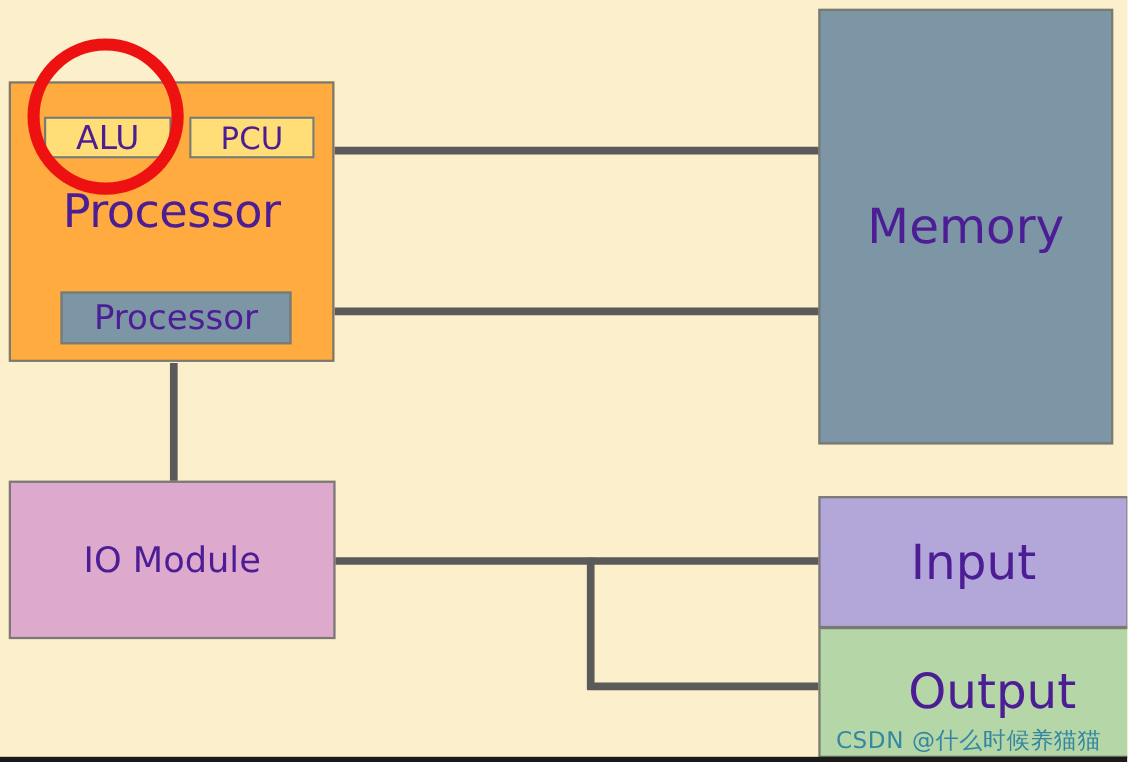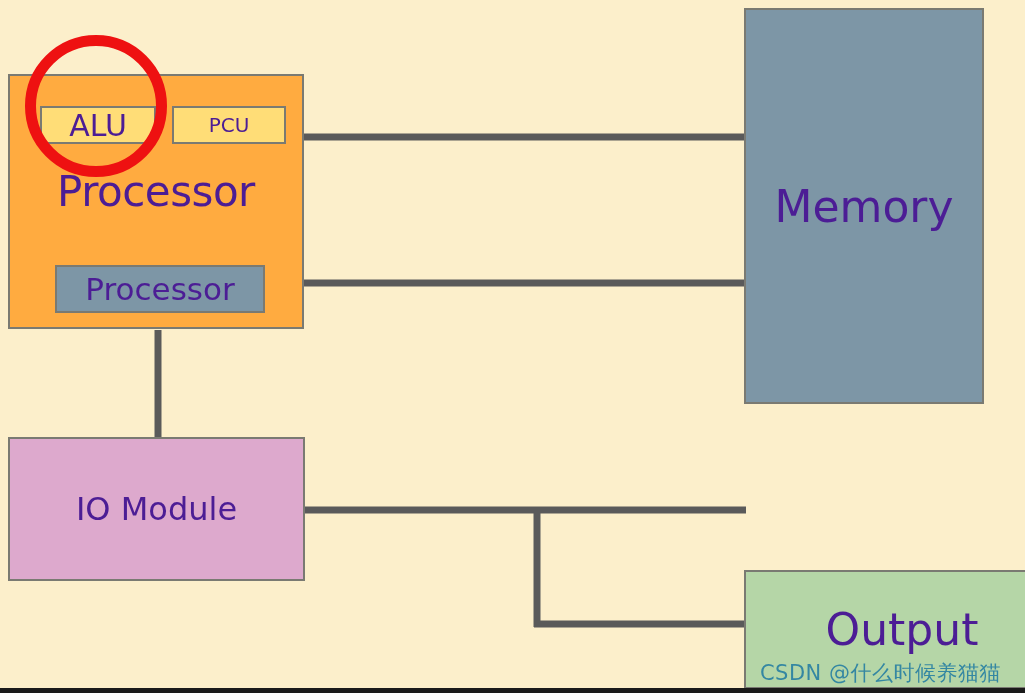--- a/index.html
+++ b/index.html
@@ -54,29 +54,29 @@
     letter-spacing: -0.5px;
   }
   #alu-box {
     left: 40px; top: 106px; width: 116px; height: 38px;
     background: #ffdd77;
     font-size: 30px;
   }
   #pcu-box {
     left: 172px; top: 106px; width: 114px; height: 38px;
     background: #ffdd77;
-    font-size: 20px;
+    font-size: 28px;
   }
   #registers-box {
     left: 55px; top: 265px; width: 210px; height: 48px;
     background: #7d96a6;
     font-size: 31px;
   }
   #memory-box {
-    left: 744px; top: 8px; width: 240px; height: 396px;
+    left: 744px; top: 8px; width: 268px; height: 396px;
     background: #7d96a6;
     font-size: 44px;
     text-align: right;
   }
   #io-module-box {
     left: 8px; top: 437px; width: 297px; height: 144px;
     background: #dda9cd;
     font-size: 32px;
   }
   #input-box {
@@ -157,20 +157,23 @@
   </div>
 
   <div class="node" id="memory-box">
     <span>Memory</span>
   </div>
 
   <div class="node" id="io-module-box">
     <span>IO Module</span>
   </div>
 
+  <div class="node" id="input-box">
+    <span>Input</span>
+  </div>
 
   <div class="node" id="output-box">
     <span>Output</span>
   </div>
 
   <div id="red-circle-annotation"></div>
 
   <div id="watermark">CSDN @什么时候养猫猫</div>
 
   <div id="bottom-edge"></div>

